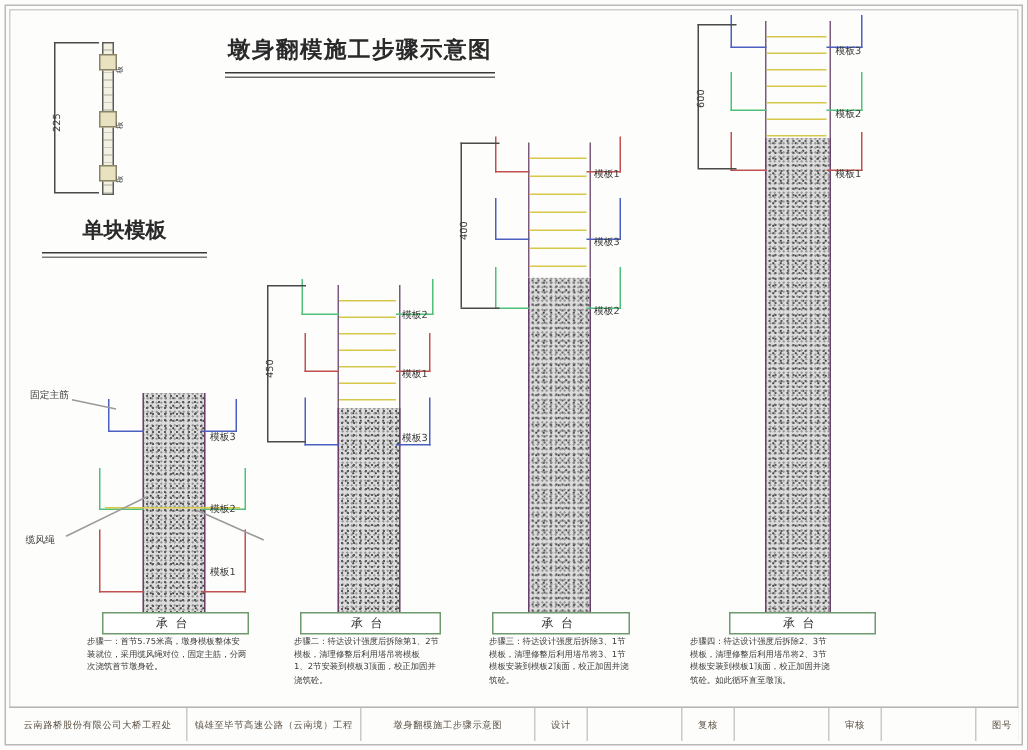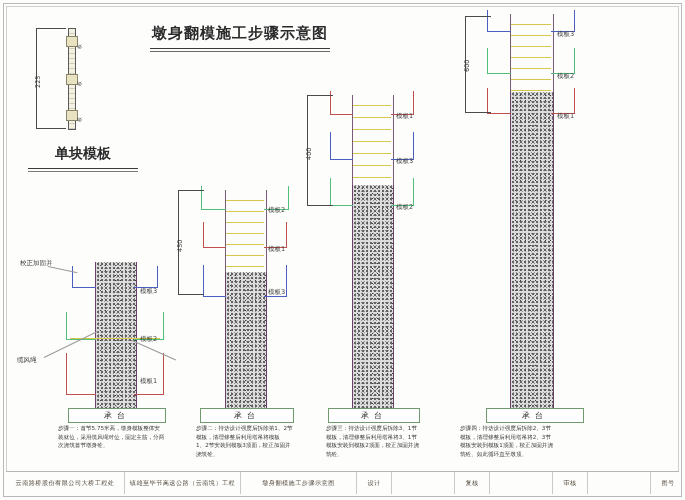--- a/index.html
+++ b/index.html
@@ -174,21 +174,21 @@
     <div class="arm" style="left:66px;top:353px;width:30px;height:42px;">
       <div class="vbar" style="left:0;top:0;height:42px;border-left:1.4px solid #c0504d;"></div>
       <div class="hbar" style="left:0;top:41px;width:30px;border-top:1.4px solid #c0504d;"></div>
     </div>
     <div class="arm" style="left:134px;top:353px;width:30px;height:42px;">
       <div class="vbar" style="left:29px;top:0;height:42px;border-left:1.4px solid #c0504d;"></div>
       <div class="hbar" style="left:0;top:41px;width:30px;border-top:1.4px solid #c0504d;"></div>
     </div>
     <div class="lbl" style="left:140px;top:377px;">模板1</div>
 
-    <div class="lbl" style="left:20px;top:259px;">校正加固并</div>
+    <div class="lbl" style="left:20px;top:259px;">固定主筋</div>
     <div class="leader" style="left:48px;top:266px;width:30px;transform:rotate(12deg);"></div>
     <div class="lbl" style="left:17px;top:356px;">缆风绳</div>
     <div class="leader" style="left:44px;top:357px;width:60px;transform:rotate(-26deg);"></div>
     <div class="leader" style="left:132px;top:340px;width:48px;transform:rotate(24deg);"></div>
 
     <div class="cap" style="left:68px;top:408px;width:96px;height:13px;">承台</div>
     <div class="stepnote" style="left:58px;top:424px;width:122px;">步骤一：首节5.75米高，墩身模板整体安
 装就位，采用缆风绳对位，固定主筋，分两
 次浇筑首节墩身砼。</div>
   </div>

